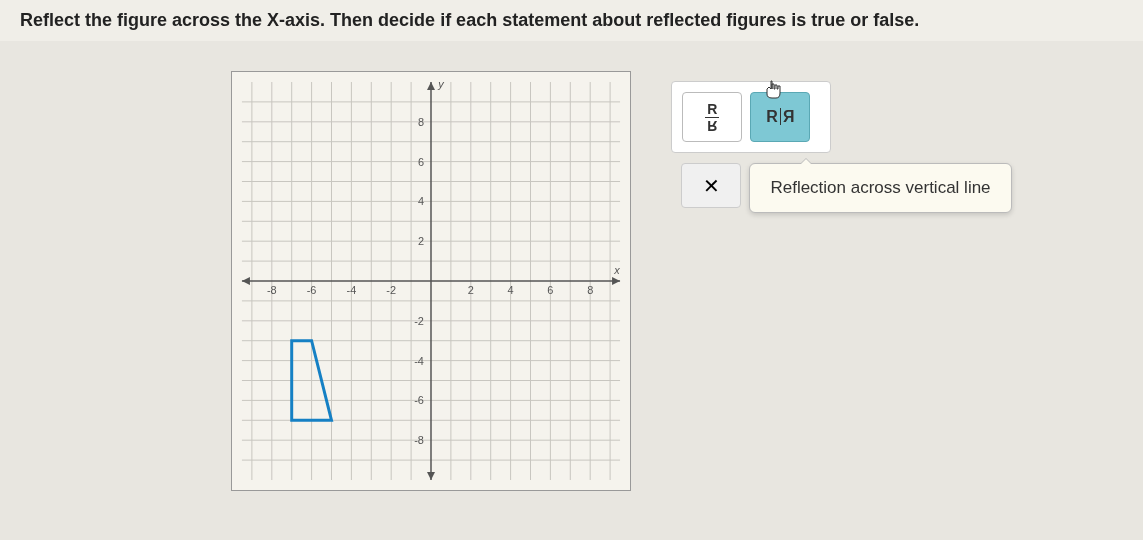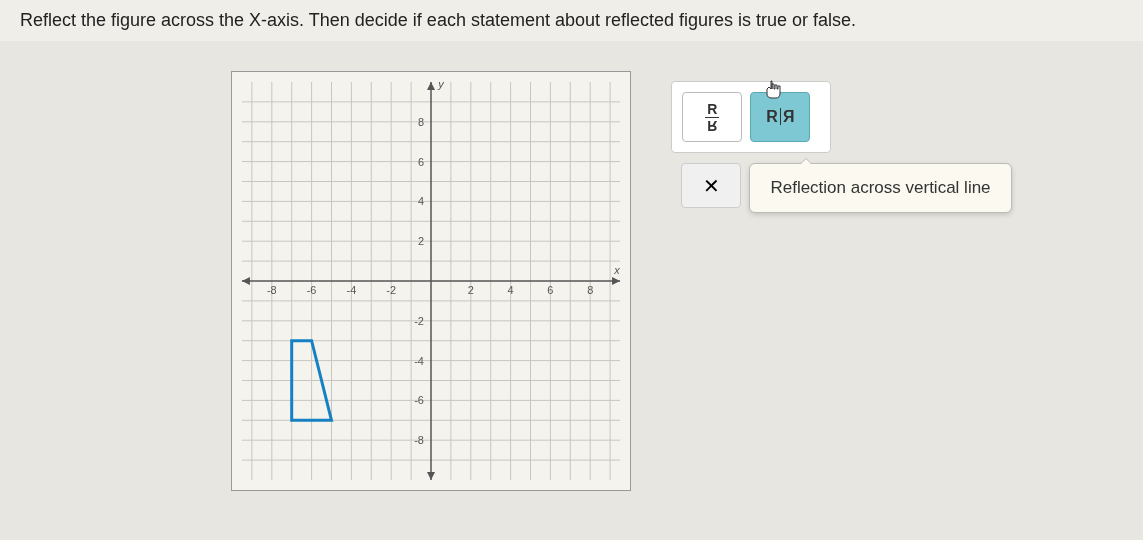--- a/index.html
+++ b/index.html
@@ -9,20 +9,21 @@
       width: 1143px;
       height: 540px;
       overflow: hidden;
       position: relative;
     }
     .question {
       padding: 10px 20px;
       font-size: 18px;
       color: #222;
       background: #f0eee8;
+      font-weight: bold;
     }
     .content-area {
       display: flex;
       padding: 30px 20px;
       gap: 40px;
       align-items: flex-start;
       justify-content: center;
     }
     .graph-container {
       position: relative;

